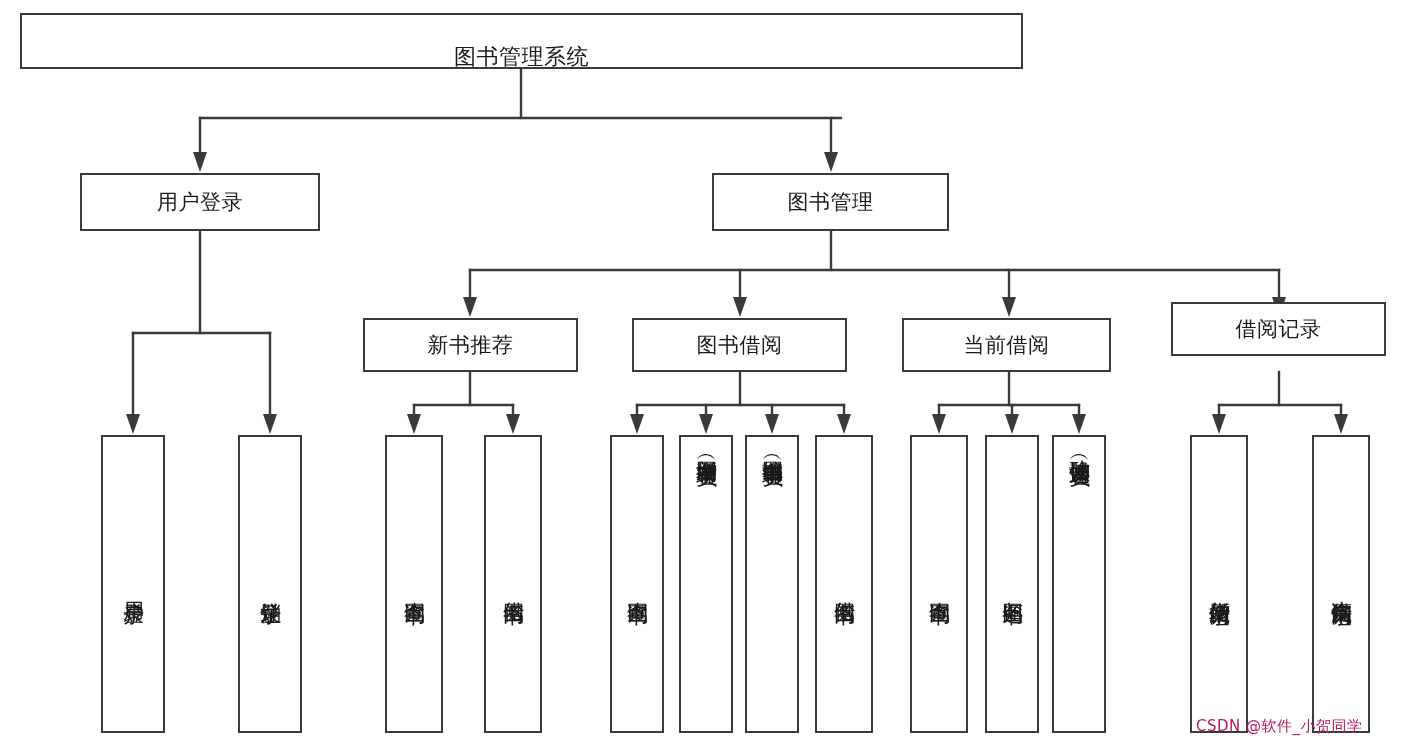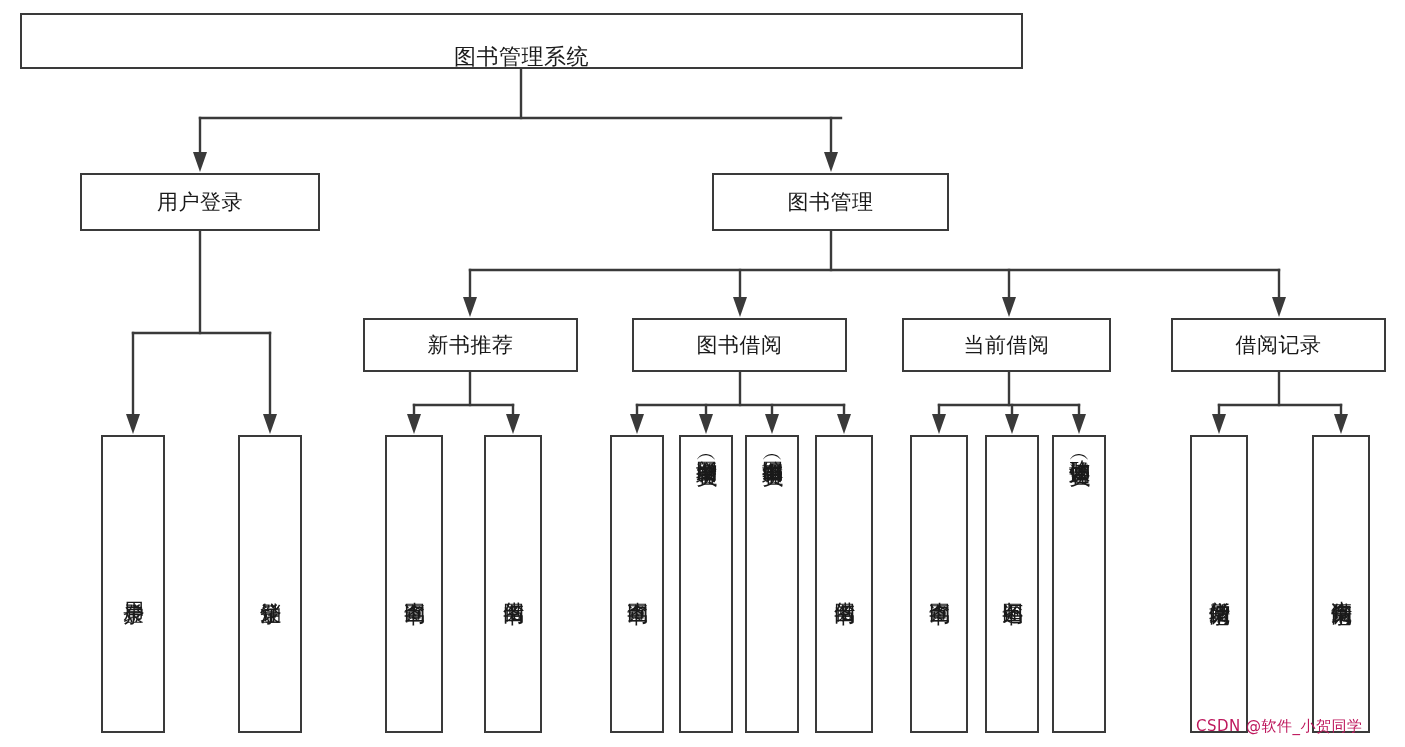--- a/index.html
+++ b/index.html
@@ -144,21 +144,21 @@
 
   <div class="node horiz" id="l3-0" style="left: 363px; top: 318px; width: 215px; height: 54px;">
     <span class="node-label">新书推荐</span>
   </div>
   <div class="node horiz" id="l3-1" style="left: 632px; top: 318px; width: 215px; height: 54px;">
     <span class="node-label">图书借阅</span>
   </div>
   <div class="node horiz" id="l3-2" style="left: 902px; top: 318px; width: 209px; height: 54px;">
     <span class="node-label">当前借阅</span>
   </div>
-  <div class="node horiz" id="l3-3" style="left: 1171px; top: 318px; width: 215px; height: 54px;">
+  <div class="node horiz" id="l3-3" style="left: 1171px; top: 302px; width: 215px; height: 54px;">
     <span class="node-label">借阅记录</span>
   </div>
 
   <div class="node vert center" id="leaf-0" style="left: 101px; top: 435px; width: 64px; height: 298px;">
     <span class="node-label">用户登录</span>
   </div>
   <div class="node vert center" id="leaf-1" style="left: 238px; top: 435px; width: 64px; height: 298px;">
     <span class="node-label">注销登录</span>
   </div>
   <div class="node vert center" id="leaf-2" style="left: 385px; top: 435px; width: 58px; height: 298px;">

